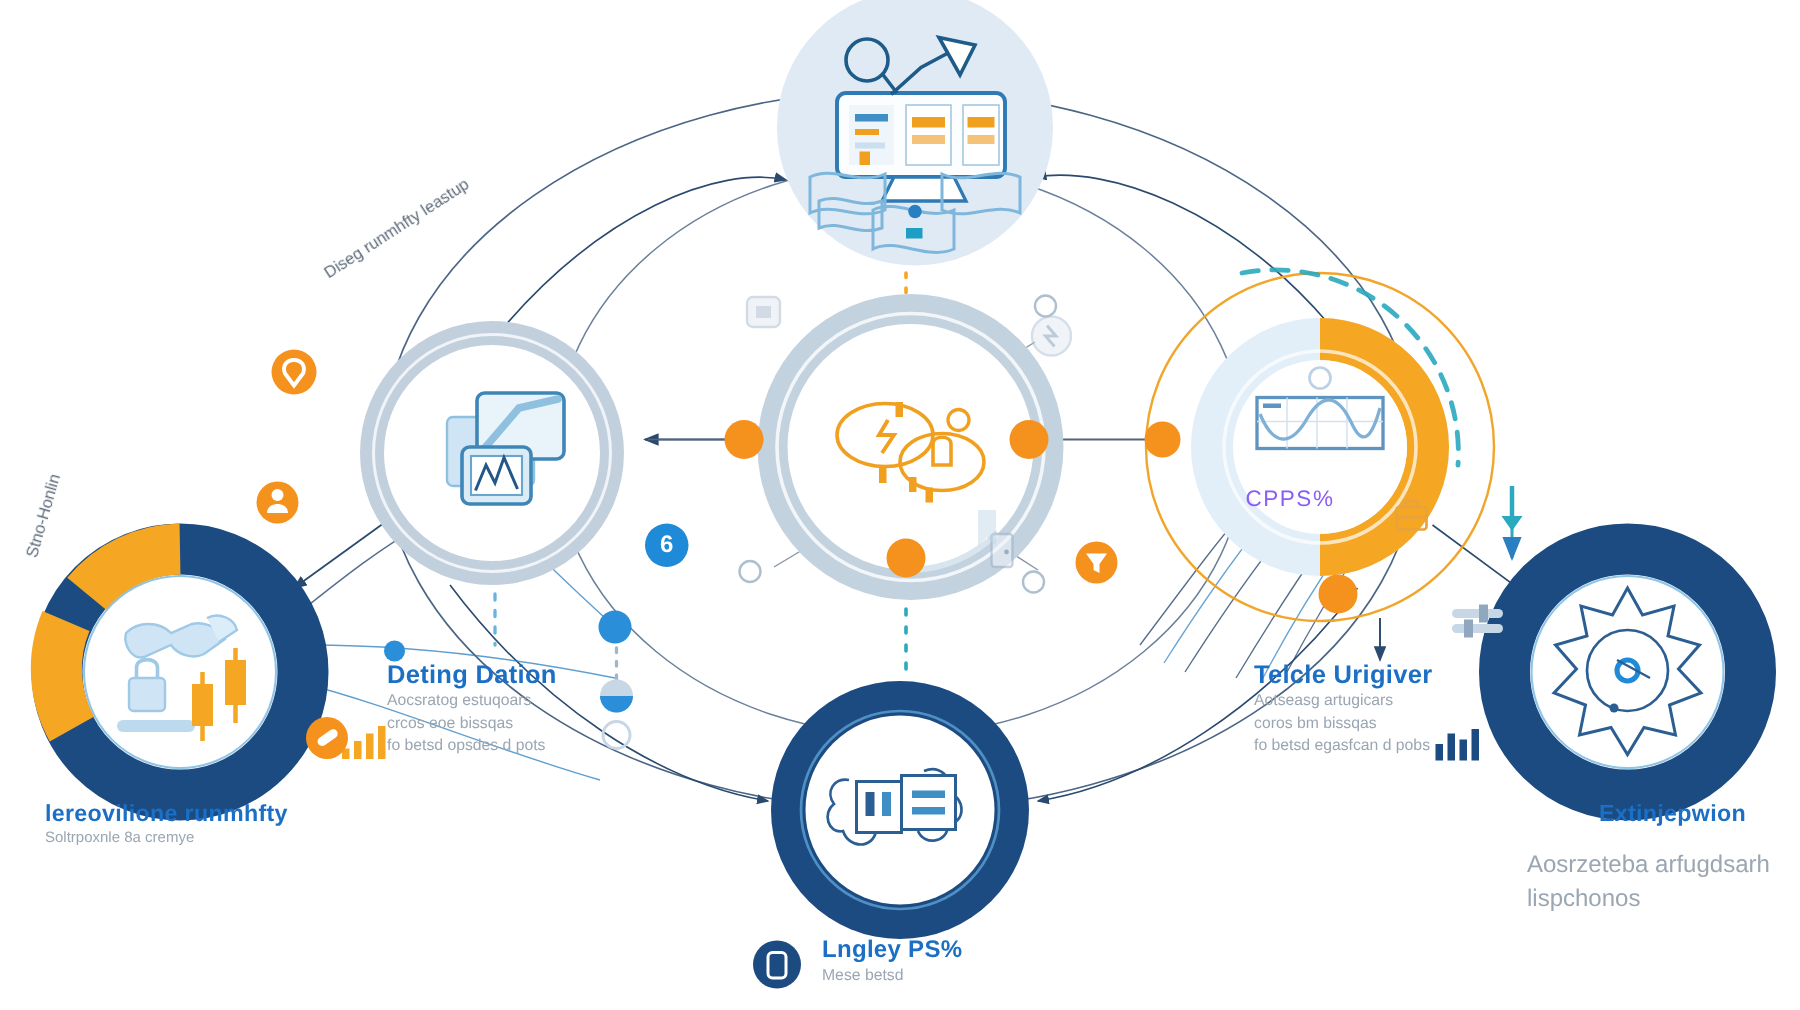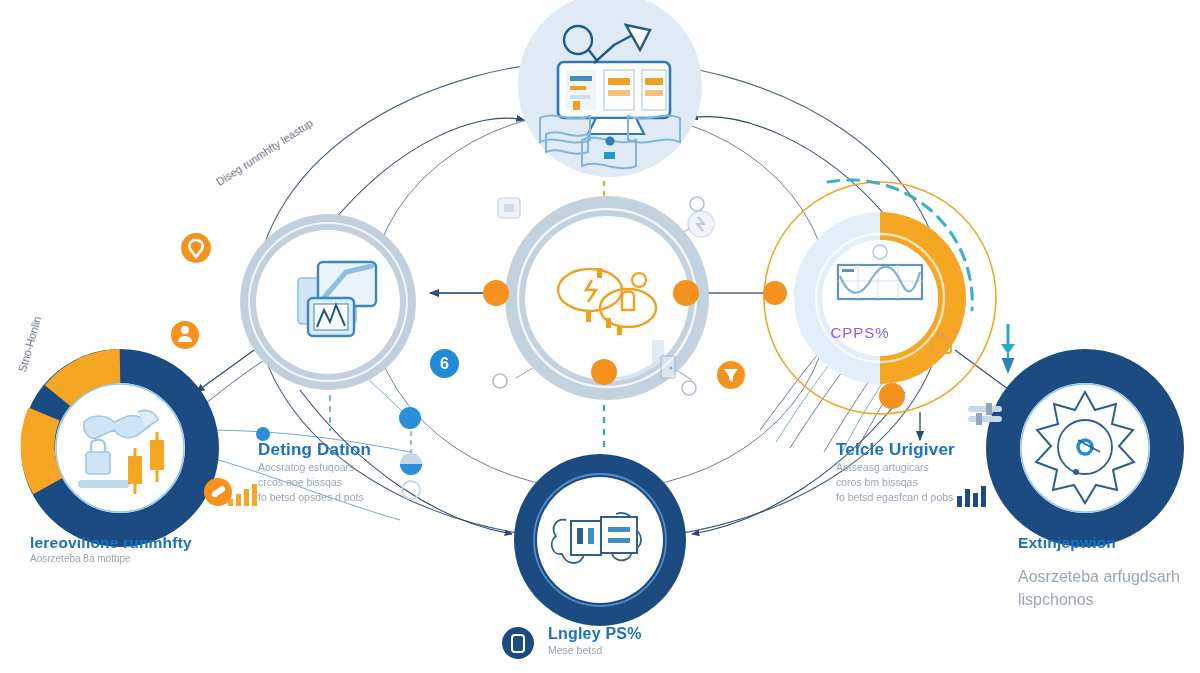--- a/index.html
+++ b/index.html
@@ -24,21 +24,21 @@
 
   .lbl-b{left:836px;top:440px;}
   .lbl-b .ttl{font-size:17px;}
   .lbl-b .sub{font-size:10.5px;}
 
   .lbl-c{left:30px;top:534px;}
   .lbl-c .ttl{font-size:15.5px;}
   .lbl-c .sub{font-size:10px;}
 
   .lbl-d{left:1018px;top:534px;}
-  .lbl-d .ttl{font-size:15.5px;}
+  .lbl-d .ttl{font-size:15.5px;margin-left:48px;}
   .lbl-d .sub{font-size:16px;margin-top:13px;}
 
   .lbl-e{left:548px;top:625px;}
   .lbl-e .ttl{font-size:16px;}
   .lbl-e .sub{font-size:10.5px;}
 
   .diag-txt{
      position:absolute;left:214px;top:178px;width:120px;
      font-size:11px;color:#5d6b7a;font-family:"Liberation Sans",sans-serif;
      transform:rotate(-33deg);transform-origin:0 0;filter:blur(.5px);
@@ -372,21 +372,21 @@
 
   <div class="node-label lbl-b">
     <div class="ttl">Telcle Urigiver</div>
     <div class="sub" style="white-space:pre-line">Aotseasg artugicars
 coros bm bissqas
 fo betsd egasfcan d pobs</div>
   </div>
 
   <div class="node-label lbl-c">
     <div class="ttl">lereovilione runmhfty</div>
-    <div class="sub" style="white-space:pre-line">Aosrzeteba 8a motbpe</div>
+    <div class="sub" style="white-space:pre-line">Soltrpoxnle 8a cremye</div>
   </div>
 
   <div class="node-label lbl-d">
     <div class="ttl">Extinjepwion</div>
     <div class="sub" style="white-space:pre-line">Aosrzeteba arfugdsarh
 lispchonos</div>
   </div>
 
   <div class="node-label lbl-e">
     <div class="ttl">Lngley PS%</div>

